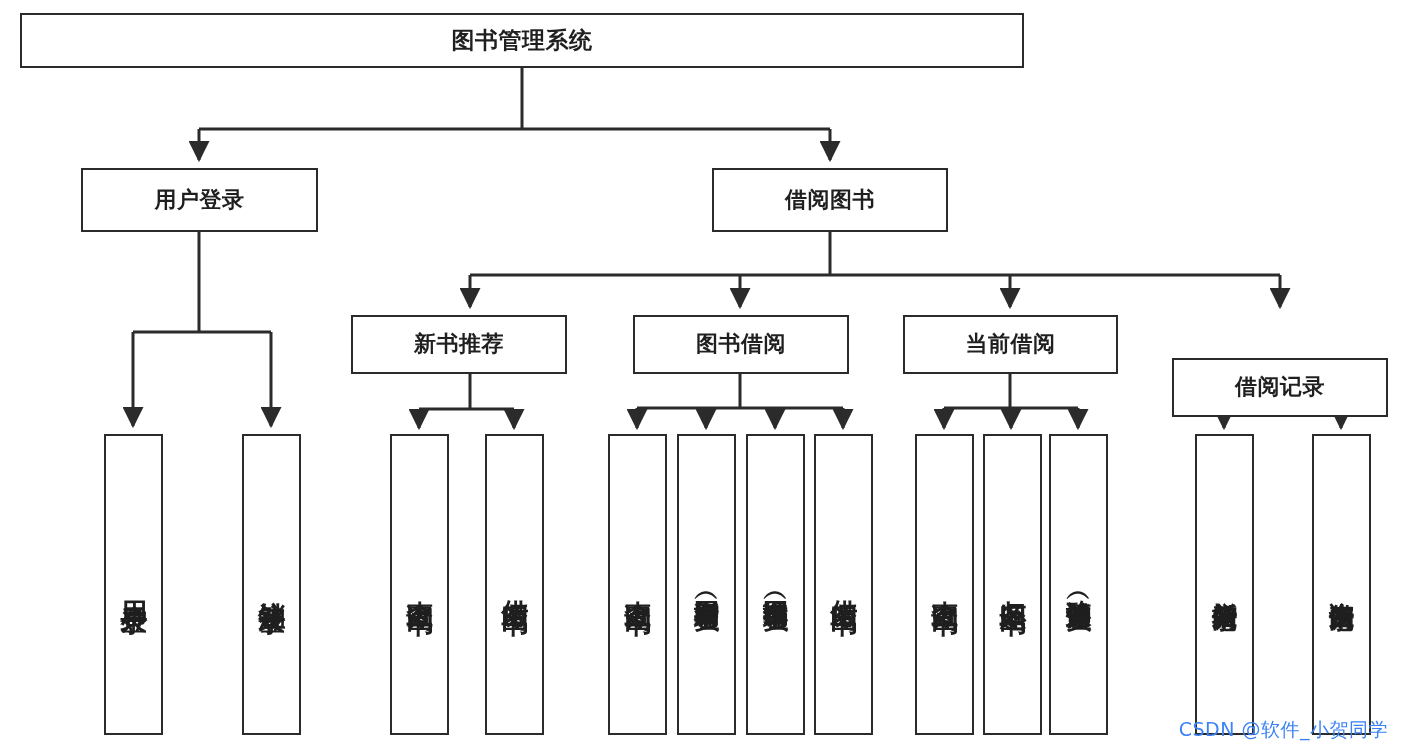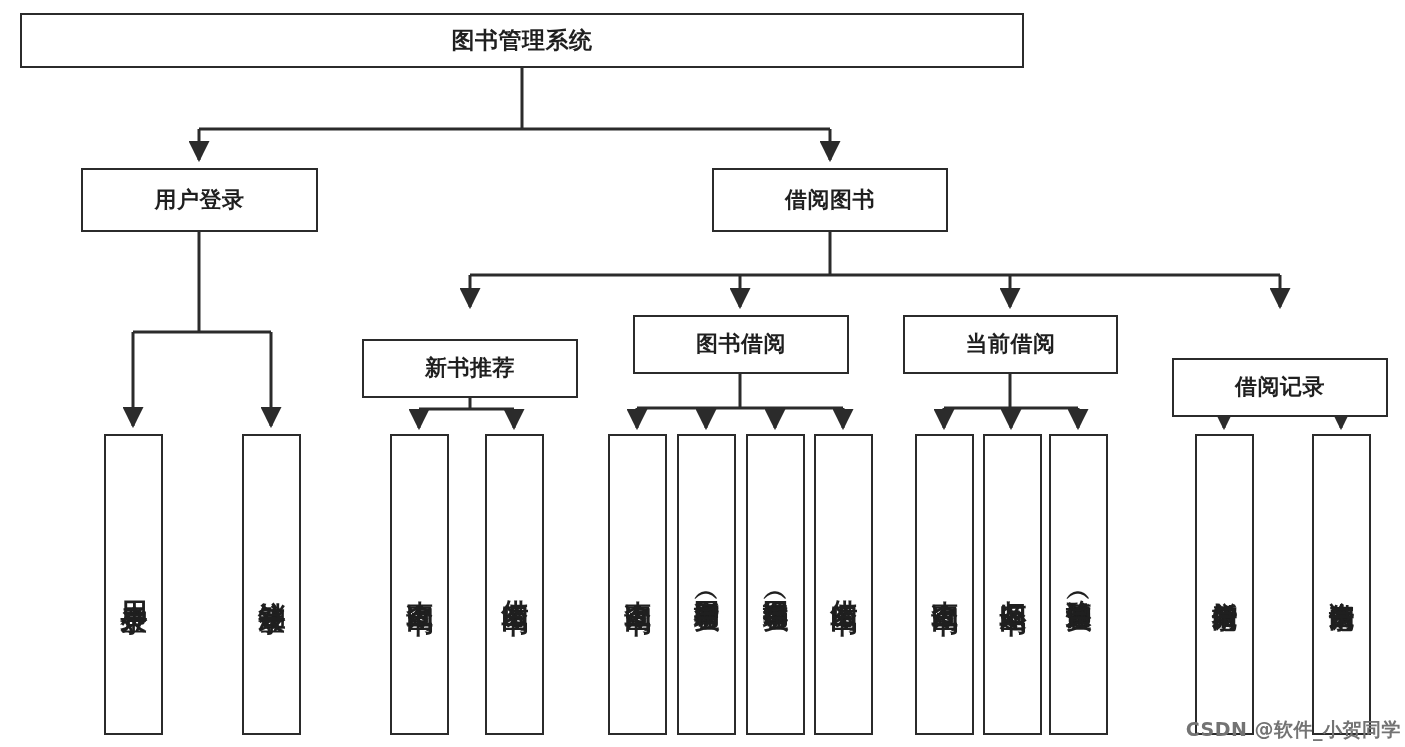--- a/index.html
+++ b/index.html
@@ -56,28 +56,27 @@
     letter-spacing:3px;
     white-space:nowrap;
   }
   .node.v.tight .lbl{
     font-size:25px;
     line-height:1.1;
     letter-spacing:1px;
   }
   .watermark{
     position:absolute;
-    right:4px;
+    right:17px;
     bottom:4px;
     font-size:19px;
-    color:#737373;
+    color:#3b82f6;
     white-space:nowrap;
     z-index:3;
     letter-spacing:0.5px;
-    font-weight:bold;
   }
 </style>
 </head>
 <body>
 
 <div id="canvas">
 
   <svg id="wires" viewBox="0 0 1405 747" xmlns="http://www.w3.org/2000/svg">
     <defs>
       <marker id="arrow" viewBox="0 0 10 10" refX="9" refY="5" markerWidth="7" markerHeight="7" orient="auto-start-reverse">
@@ -132,21 +131,21 @@
     <span class="lbl">图书管理系统</span>
   </div>
 
   <div class="node h" style="left:81px;top:168px;width:237px;height:64px;">
     <span class="lbl">用户登录</span>
   </div>
   <div class="node h" style="left:712px;top:168px;width:236px;height:64px;">
     <span class="lbl">借阅图书</span>
   </div>
 
-  <div class="node h" style="left:362px;top:315px;width:216px;height:59px;margin-top:24px;">
+  <div class="node h" style="left:351px;top:315px;width:216px;height:59px;">
     <span class="lbl">新书推荐</span>
   </div>
   <div class="node h" style="left:633px;top:315px;width:216px;height:59px;">
     <span class="lbl">图书借阅</span>
   </div>
   <div class="node h" style="left:903px;top:315px;width:215px;height:59px;align-items:center;">
     <span class="lbl">当前借阅</span>
   </div>
   <div class="node h" style="left:1172px;top:315px;width:216px;height:59px;margin-top:43px;">
     <span class="lbl">借阅记录</span>

